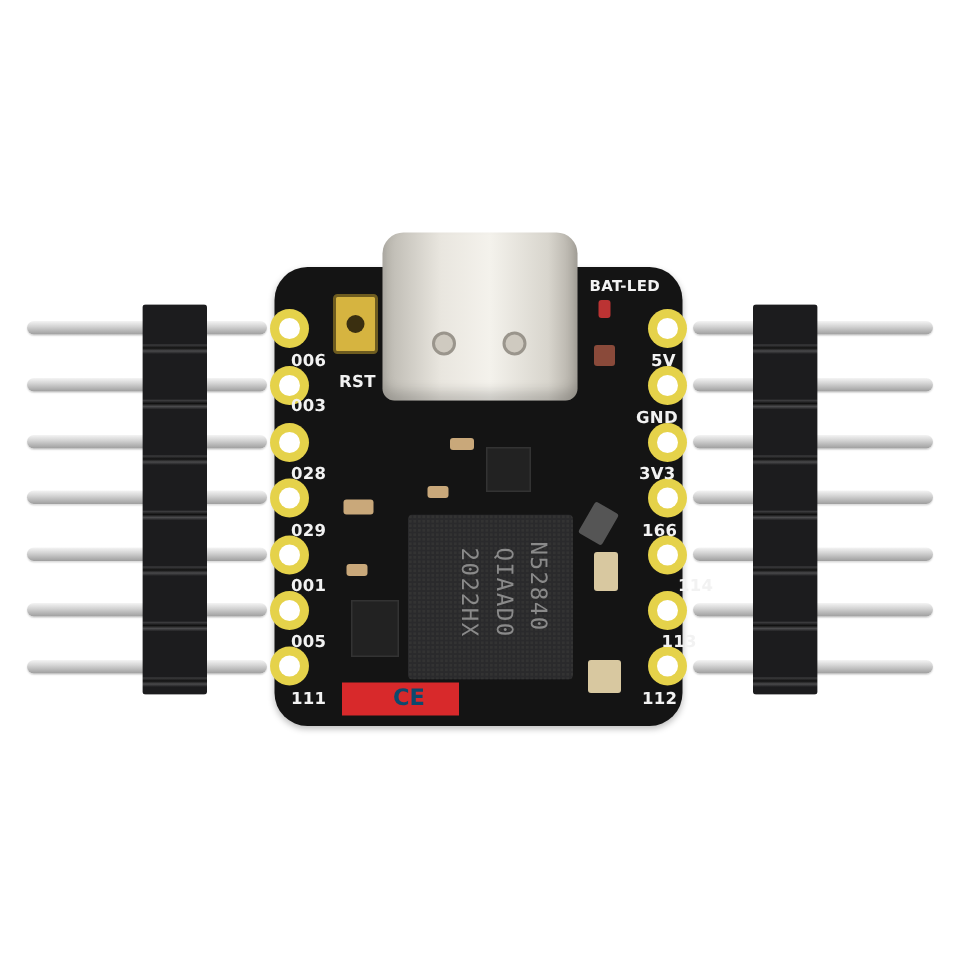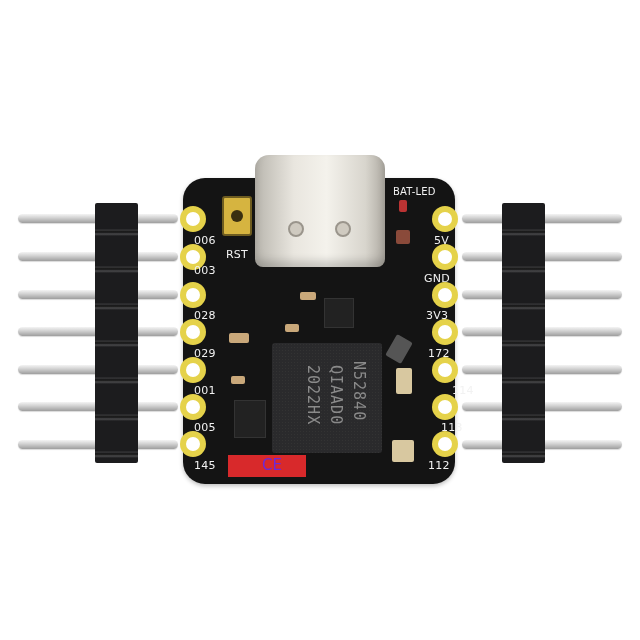--- a/index.html
+++ b/index.html
@@ -5,33 +5,33 @@
   html,body{margin:0;padding:0;background:#ffffff;}
   body{width:640px;height:640px;position:relative;overflow:hidden;font-family:"DejaVu Sans",sans-serif;}
   .header{position:absolute;width:43px;height:260px;top:203px;background:#1c1c1e;border-radius:2px;
     background-image:repeating-linear-gradient(180deg,#1c1c1e 0px,#1c1c1e 26px,#3a3a3c 27px,#111 29px,#4a4a4c 31px,#1c1c1e 33px,#1c1c1e 37px);}
   .pin{position:absolute;height:9px;border-radius:5px;
     background:linear-gradient(180deg,#f4f4f4 0%,#d4d4d4 40%,#9e9e9e 100%);box-shadow:0 1px 1px rgba(0,0,0,.15);}
   .board{position:absolute;left:183px;top:178px;width:272px;height:306px;background:#141414;border-radius:22px;overflow:hidden;
     box-shadow:0 2px 4px rgba(0,0,0,.25);}
   .pad{position:absolute;width:26px;height:26px;border-radius:50%;background:#e5d24a;}
   .pad::after{content:"";position:absolute;left:6px;top:6px;width:14px;height:14px;border-radius:50%;background:#fff;}
-  .lbl{position:absolute;color:#f2f2f2;font-weight:normal;font-size:11px;letter-spacing:.2px;}
+  .lbl{position:absolute;color:#f2f2f2;font-weight:bold;font-size:11px;letter-spacing:.2px;}
   .usb{position:absolute;left:255px;top:155px;width:130px;height:112px;border-radius:14px 14px 8px 8px;
     background:linear-gradient(90deg,#b9b6ae 0%,#e9e6df 30%,#f4f2ec 55%,#d8d5cd 85%,#aeaaa2 100%);box-shadow:inset 0 -6px 8px rgba(0,0,0,.18);}
   .usb-hole{position:absolute;width:12px;height:12px;border-radius:50%;background:#cfcac0;border:2px solid #9a958c;}
   .chip{position:absolute;left:272px;top:343px;width:110px;height:110px;background:#2a2a2c;border-radius:3px;
     background-image:radial-gradient(#333 1px,transparent 1px);background-size:3px 3px;}
   .chip-text{position:absolute;color:#8a8a8a;font-family:"DejaVu Sans Mono",monospace;font-size:15px;writing-mode:vertical-rl;letter-spacing:1px;}
   .btn{position:absolute;left:222px;top:196px;width:26px;height:36px;background:#d6b440;border-radius:3px;border:2px solid #6e5c20;}
   .btn::after{content:"";position:absolute;left:7px;top:12px;width:12px;height:12px;border-radius:50%;background:#3a2f10;}
   .smd{position:absolute;background:#c9a87a;border-radius:2px;}
   .ic{position:absolute;background:#222;border:1px solid #333;}
   .red{position:absolute;left:228px;top:455px;width:78px;height:22px;background:#d8292b;}
-  .redtxt{position:absolute;left:262px;top:456px;color:#6d28d9;font-weight:normal;font-size:15px;}
+  .redtxt{position:absolute;left:262px;top:456px;color:#0c4a6e;font-weight:bold;font-size:15px;}
   .led{position:absolute;background:#b33;border-radius:2px;}
 </style>
 </head>
 <body>
 
 <div>
   <div class="pin" style="left:18px;top:214px;width:160px;"></div>
   <div class="pin" style="left:18px;top:252px;width:160px;"></div>
   <div class="pin" style="left:18px;top:290px;width:160px;"></div>
   <div class="pin" style="left:18px;top:327px;width:160px;"></div>
@@ -61,35 +61,35 @@
   <div class="pad" style="left:180px;top:319px;"></div>
   <div class="pad" style="left:180px;top:357px;"></div>
   <div class="pad" style="left:180px;top:394px;"></div>
   <div class="pad" style="left:180px;top:431px;"></div>
   <span class="lbl" style="left:194px;top:234px;">006</span>
   <span class="lbl" style="left:194px;top:264px;">003</span>
   <span class="lbl" style="left:194px;top:309px;">028</span>
   <span class="lbl" style="left:194px;top:347px;">029</span>
   <span class="lbl" style="left:194px;top:384px;">001</span>
   <span class="lbl" style="left:194px;top:421px;">005</span>
-  <span class="lbl" style="left:194px;top:459px;">145</span>
+  <span class="lbl" style="left:194px;top:459px;">111</span>
 </div>
 
 <div>
   <div class="pad" style="left:432px;top:206px;"></div>
   <div class="pad" style="left:432px;top:244px;"></div>
   <div class="pad" style="left:432px;top:282px;"></div>
   <div class="pad" style="left:432px;top:319px;"></div>
   <div class="pad" style="left:432px;top:357px;"></div>
   <div class="pad" style="left:432px;top:394px;"></div>
   <div class="pad" style="left:432px;top:431px;"></div>
   <span class="lbl" style="left:434px;top:234px;">5V</span>
   <span class="lbl" style="left:424px;top:272px;">GND</span>
   <span class="lbl" style="left:426px;top:309px;">3V3</span>
-  <span class="lbl" style="left:428px;top:347px;">172</span>
+  <span class="lbl" style="left:428px;top:347px;">166</span>
   <span class="lbl" style="left:428px;top:384px;margin-left:24px;">114</span>
   <span class="lbl" style="left:428px;top:421px;margin-left:13px;">113</span>
   <span class="lbl" style="left:428px;top:459px;">112</span>
 </div>
 
 <span class="lbl" style="left:226px;top:248px;">RST</span>
 <span class="lbl" style="left:393px;top:186px;font-size:10px;">BAT-LED</span>
 
 <div class="btn"></div>
 

